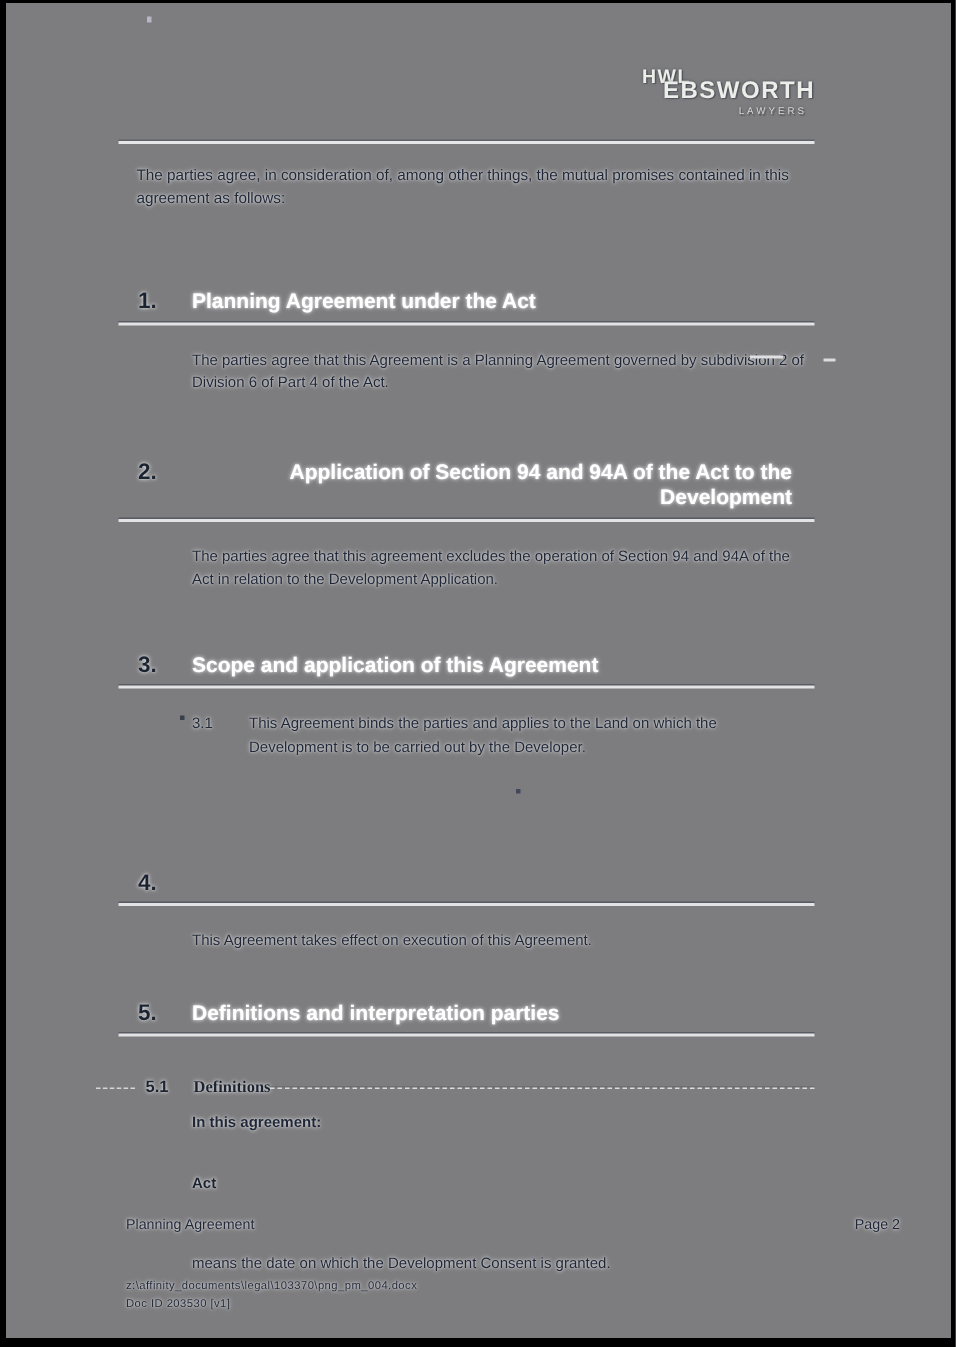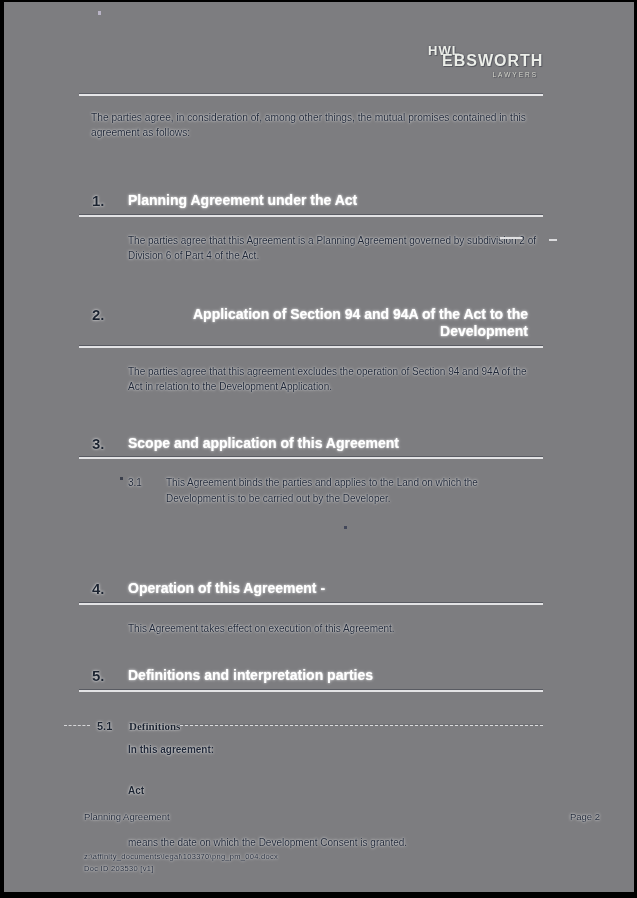--- a/index.html
+++ b/index.html
@@ -165,21 +165,20 @@
       <span class="sec-num">3.</span>
       <span class="sec-title">Scope and application of this Agreement</span>
     </div>
     <div class="clause t">
       <span class="clause-num">3.1</span>
       <span class="clause-text">This Agreement binds the parties and applies to the Land on which the Development is to be carried out by the Developer.</span>
     </div>
 
     <div class="sec-head t" style="margin-top:74px;">
       <span class="sec-num">4.</span>
-      <span class="sec-title">Operation of this Agreement -</span>
     </div>
     <p class="sec-body t">This Agreement takes effect on execution of this Agreement.</p>
 
     <div class="sec-head t" style="margin-top:31px;">
       <span class="sec-num">5.</span>
       <span class="sec-title">Definitions and interpretation parties</span>
     </div>
 
     <div class="subsec t">
       <span class="dash-left"></span>

